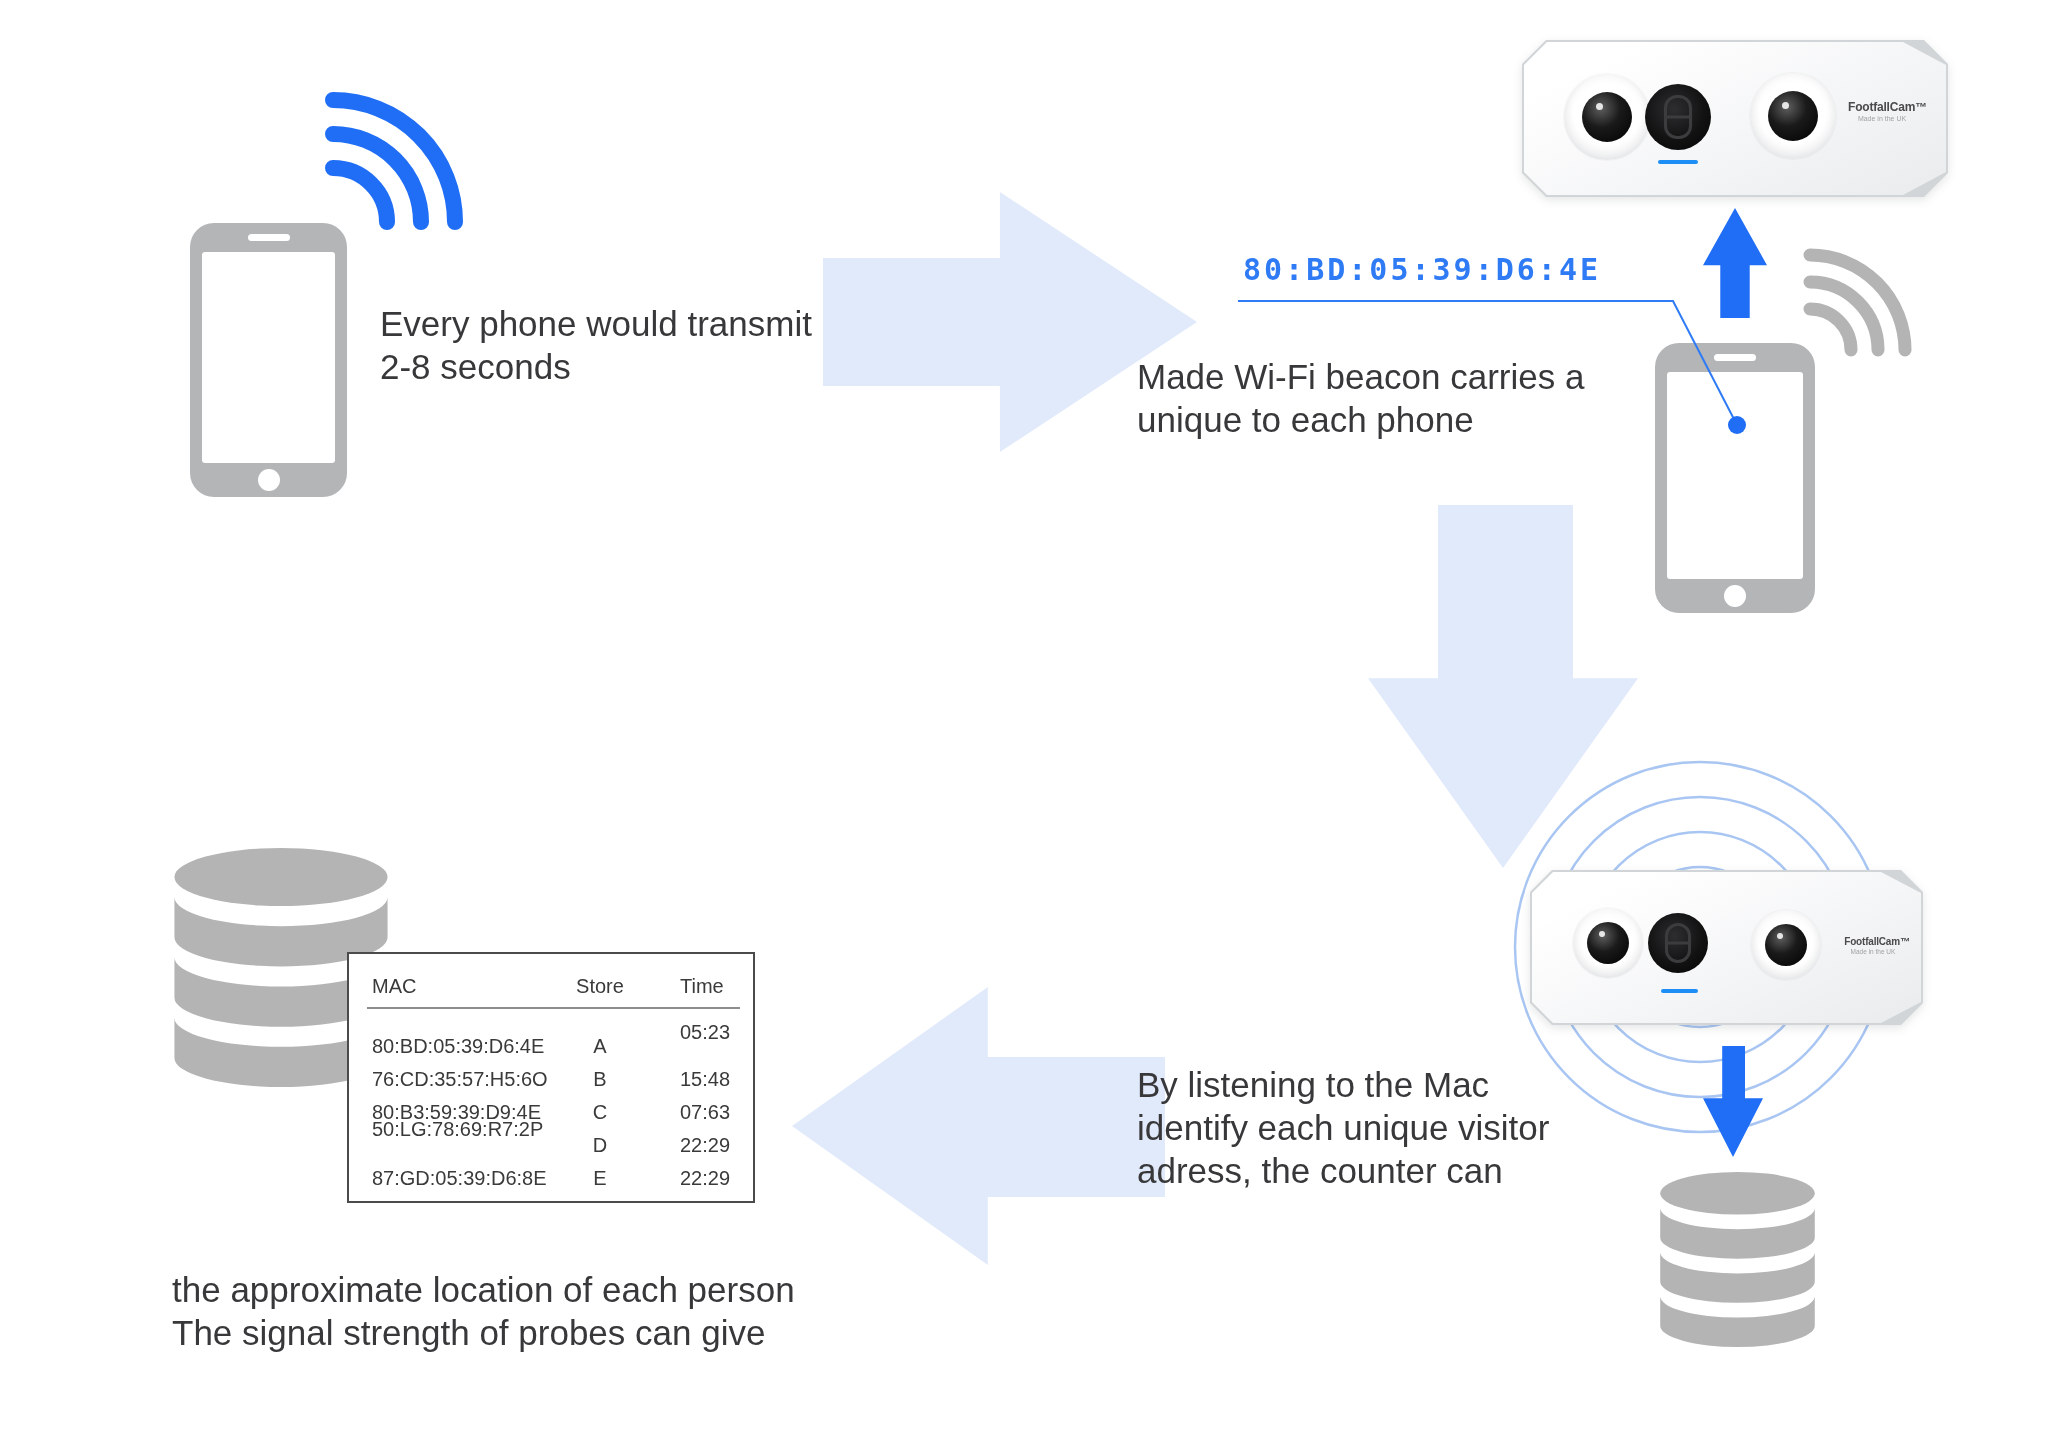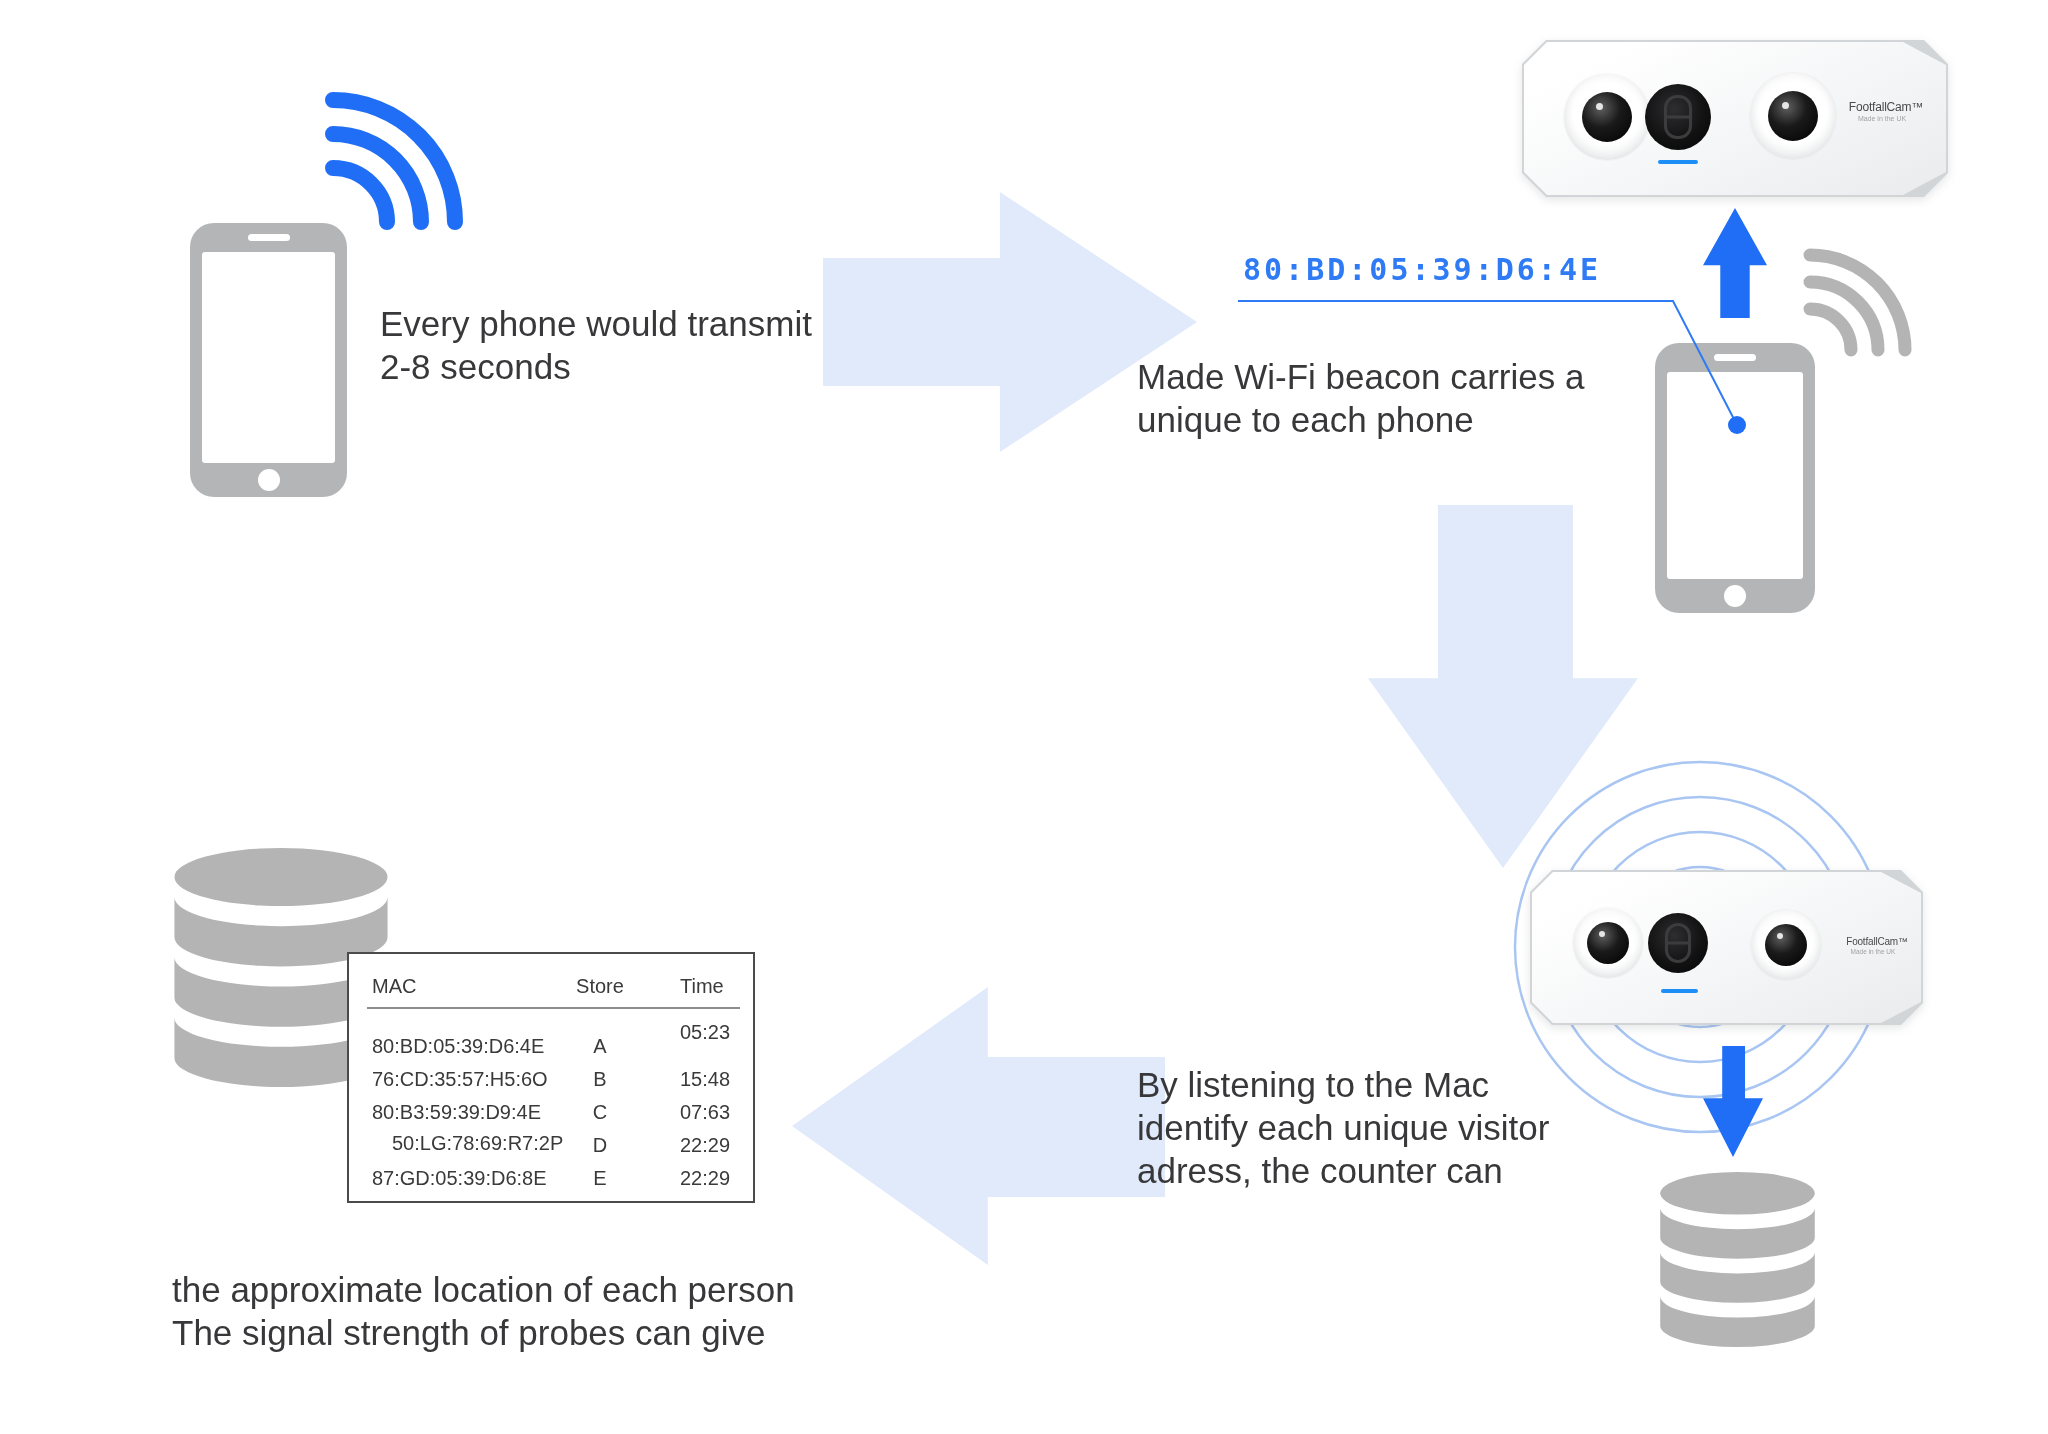--- a/index.html
+++ b/index.html
@@ -42,21 +42,21 @@
   .cam-lens{position:absolute;left:50%;top:50%;transform:translate(-50%,-50%);border-radius:50%;
     background:radial-gradient(circle at 38% 32%,#585858 4%,#1a1a1a 42%,#000000 100%);}
   .lens-glint{position:absolute;left:28%;top:22%;width:14%;height:14%;border-radius:50%;
     background:rgba(255,255,255,.85);}
   .ir-circle{position:absolute;border-radius:50%;
     background:radial-gradient(circle at 44% 38%,#2e2e30 0%,#121213 55%,#040404 100%);}
   .ir-capsule{position:absolute;left:50%;top:50%;transform:translate(-50%,-50%);
     border:3px solid #3c3c3e;border-radius:13px;}
   .ir-divider{position:absolute;left:50%;top:50%;transform:translate(-50%,-50%);background:#3c3c3e;}
   .brand{position:absolute;text-align:center;color:#4a4a4c;}
-  .brand .b1{font-weight:normal;letter-spacing:-.2px;margin-left:8px;}
+  .brand .b1{font-weight:bold;letter-spacing:-.2px;margin-left:8px;}
   .brand .b2{color:#a2a2a4;font-weight:normal;}
   .status-led{position:absolute;background:#1e8ef7;border-radius:2px;}
 
   
   .caption{position:absolute;font-size:35px;line-height:43px;color:#38383a;white-space:nowrap;}
   .caption span{display:block;}
   .mac-digital{position:absolute;left:1243px;top:252px;font-family:"DejaVu Sans Mono",monospace;
     font-weight:bold;font-size:30px;letter-spacing:3px;color:#2e7bf5;white-space:nowrap;}
 
   
@@ -219,21 +219,21 @@
       <div class="lt-cell lt-c1" style="top:114px;">76:CD:35:57:H5:6O</div>
       <div class="lt-cell lt-c2" style="top:114px;">B</div>
       <div class="lt-cell lt-c3" style="top:114px;">15:48</div>
     </div>
     <div>
       <div class="lt-cell lt-c1" style="top:147px;">80:B3:59:39:D9:4E</div>
       <div class="lt-cell lt-c2" style="top:147px;">C</div>
       <div class="lt-cell lt-c3" style="top:147px;">07:63</div>
     </div>
     <div>
-      <div class="lt-cell lt-c1" style="top:178px;margin-left:20px;">50:LG:78:69:R7:2P</div>
+      <div class="lt-cell lt-c1" style="top:164px;">50:LG:78:69:R7:2P</div>
       <div class="lt-cell lt-c2" style="top:180px;">D</div>
       <div class="lt-cell lt-c3" style="top:180px;">22:29</div>
     </div>
     <div>
       <div class="lt-cell lt-c1" style="top:213px;">87:GD:05:39:D6:8E</div>
       <div class="lt-cell lt-c2" style="top:213px;">E</div>
       <div class="lt-cell lt-c3" style="top:213px;">22:29</div>
     </div>
   </div>
 

